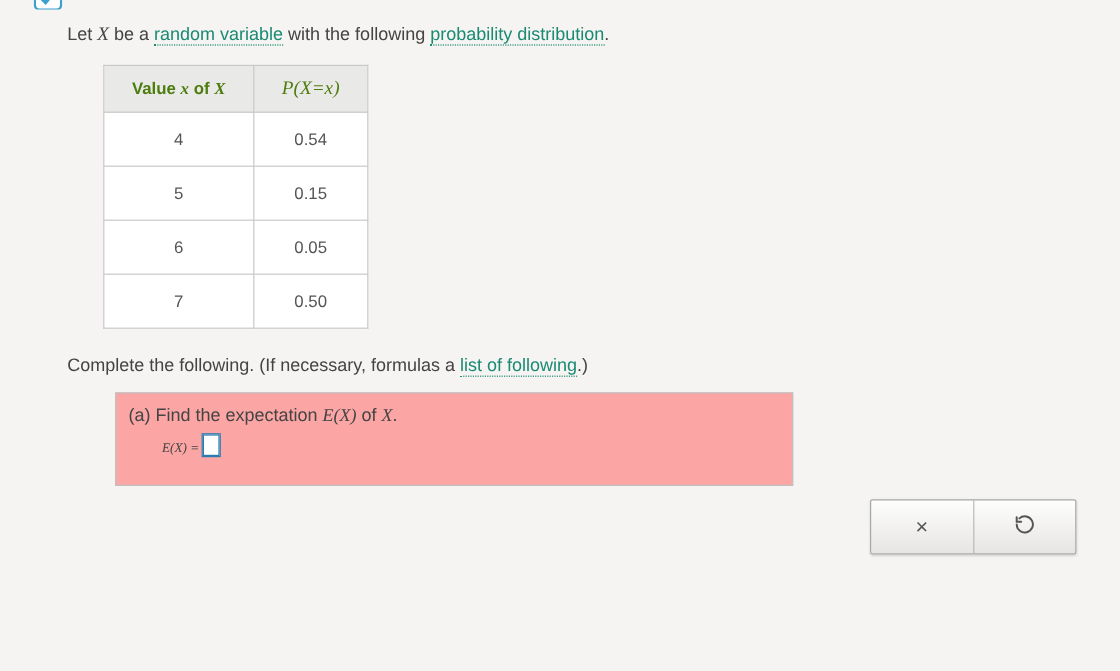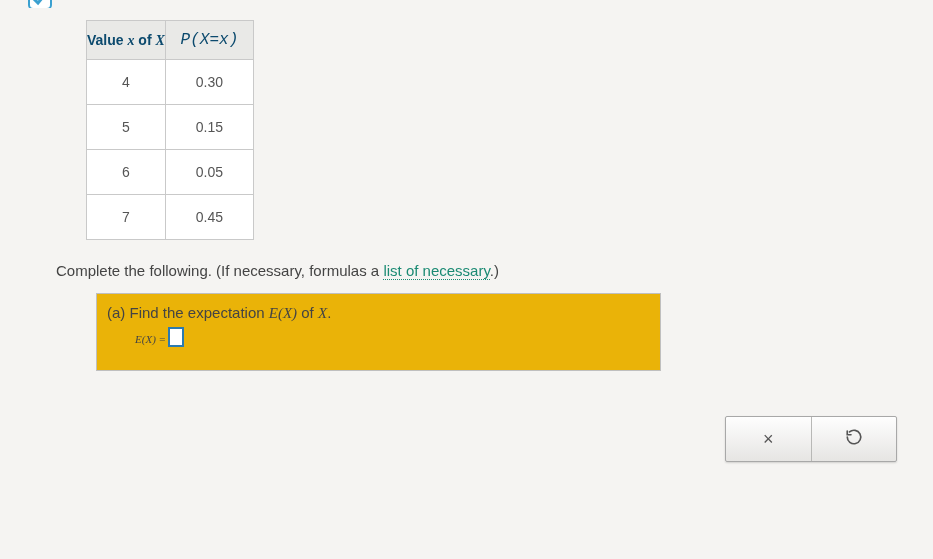--- a/index.html
+++ b/index.html
@@ -47,49 +47,49 @@
     background: #fff;
   }
   table.dist th, table.dist td {
     border: 1px solid #c9c9c9;
     text-align: center;
   }
   table.dist th {
     background: #e9e9e7;
     font-size: 14px;
     font-weight: bold;
-    padding: 10px 0;
-    color: #0c4a6e;
+    padding: 10px 23px;
+    color: #4d7c0f;
   }
   table.dist th .mathvar, table.dist td .mathvar {
     font-style: italic;
     font-family: "Times New Roman", serif;
   }
   table.dist th.pcol {
-    font-family: Liberation Mono, monospace;
+    font-family: Liberation Serif, serif;
     font-style: italic;
     font-size: 16px;
     font-weight: normal;
   }
   table.dist td {
     padding: 14px 30px;
     font-size: 14px;
     color: #555;
   }
   .complete {
     font-size: 15px;
     color: #444;
     margin-bottom: 14px;
   }
   .answer-box {
     border: 1px solid #bfbfbf;
     width: 565px;
     margin-left: 40px;
     padding: 8px 10px 14px 10px;
-    background: #eab308;
+    background: #fca5a5;
     font-size: 15px;
     color: #444;
   }
   .part-label {
     margin: 2px 0 6px 0;
   }
   .part-label .mathvar {
     font-family: "Times New Roman", serif;
     font-style: italic;
   }
@@ -140,54 +140,57 @@
 
 <div class="page">
 
   <div class="checkbox-icon">
     <svg width="24" height="24" viewBox="0 0 24 24" style="margin-top:-12px">
       <rect x="1" y="1" width="22" height="22" rx="4" fill="#fff" stroke="#3aa0d0" stroke-width="2"></rect>
       <path d="M5 12 L10 17 L19 6" fill="none" stroke="#3aa0d0" stroke-width="3" stroke-linecap="round"></path>
     </svg>
   </div>
 
+  <div class="prompt">
+    <span>Let </span><span class="mathvar">X</span><span> be a </span><a class="link" href="#">random variable</a><span> with the following </span><a class="link" href="#">probability distribution</a><span>.</span>
+  </div>
 
   <table class="dist">
     <thead>
       <tr>
         <th>
           <span>Value </span><span class="mathvar">x</span><span> of </span><span class="mathvar">X</span>
         </th>
         <th class="pcol">
           <span style="font-style:italic">P</span>(<span style="font-style:italic">X</span>=<span style="font-style:italic">x</span>)
         </th>
       </tr>
     </thead>
     <tbody>
       <tr>
         <td>4</td>
-        <td>0.30</td>
+        <td>0.54</td>
       </tr>
       <tr>
         <td>5</td>
         <td>0.15</td>
       </tr>
       <tr>
         <td>6</td>
         <td>0.05</td>
       </tr>
       <tr>
         <td>7</td>
-        <td>0.45</td>
+        <td>0.50</td>
       </tr>
     </tbody>
   </table>
 
   <div class="complete">
-    <span>Complete the following. (If necessary, formulas a </span><a class="link" href="#">list of necessary</a><span>.)</span>
+    <span>Complete the following. (If necessary, formulas a </span><a class="link" href="#">list of following</a><span>.)</span>
   </div>
 
   <div class="answer-box">
     <div class="part-label">
       <span>(a) Find the expectation </span><span class="mathvar"><span style="font-style:italic">E</span>(<span style="font-style:italic">X</span>)</span><span> of </span><span class="mathvar">X</span><span>.</span>
     </div>
     <div class="formula-line">
       <span class="func"><i>E</i>(<i>X</i>) = </span><span class="input-slot active"></span>
     </div>
   </div>

